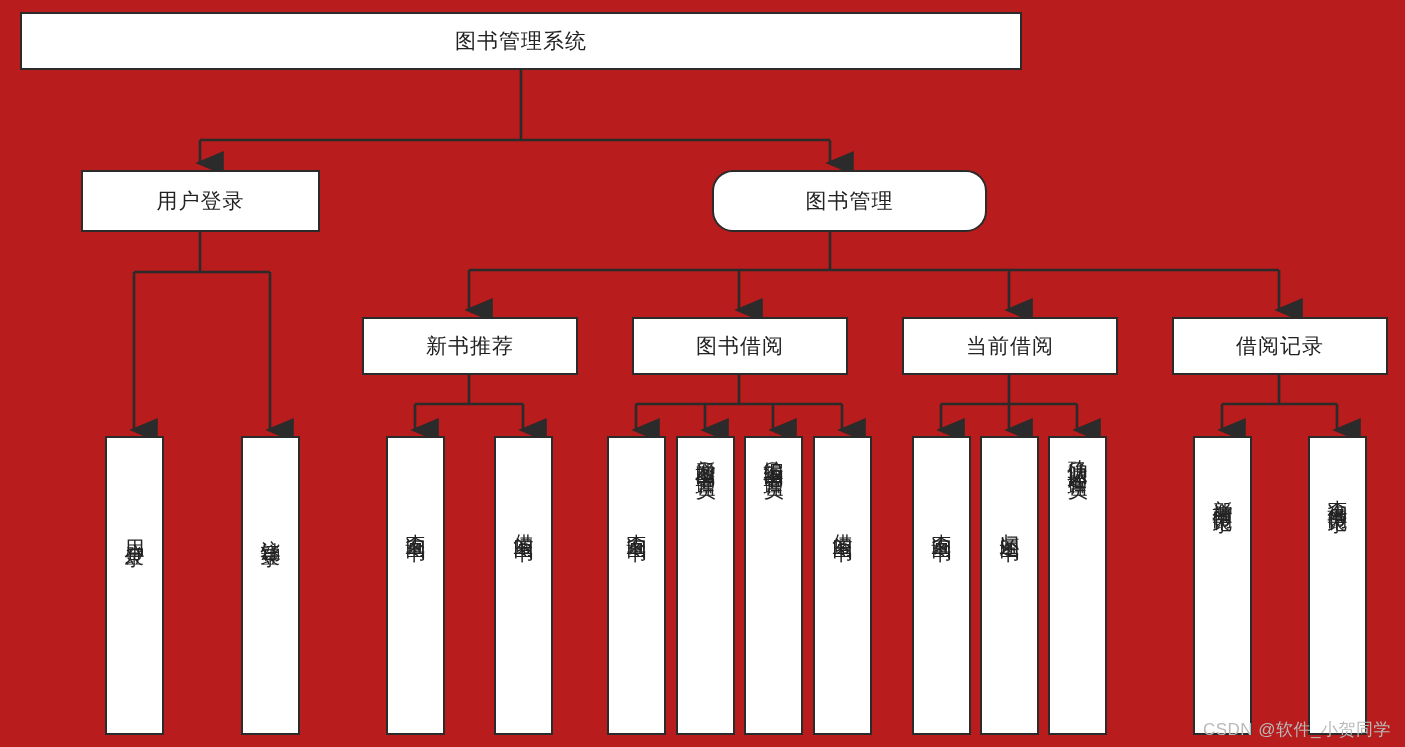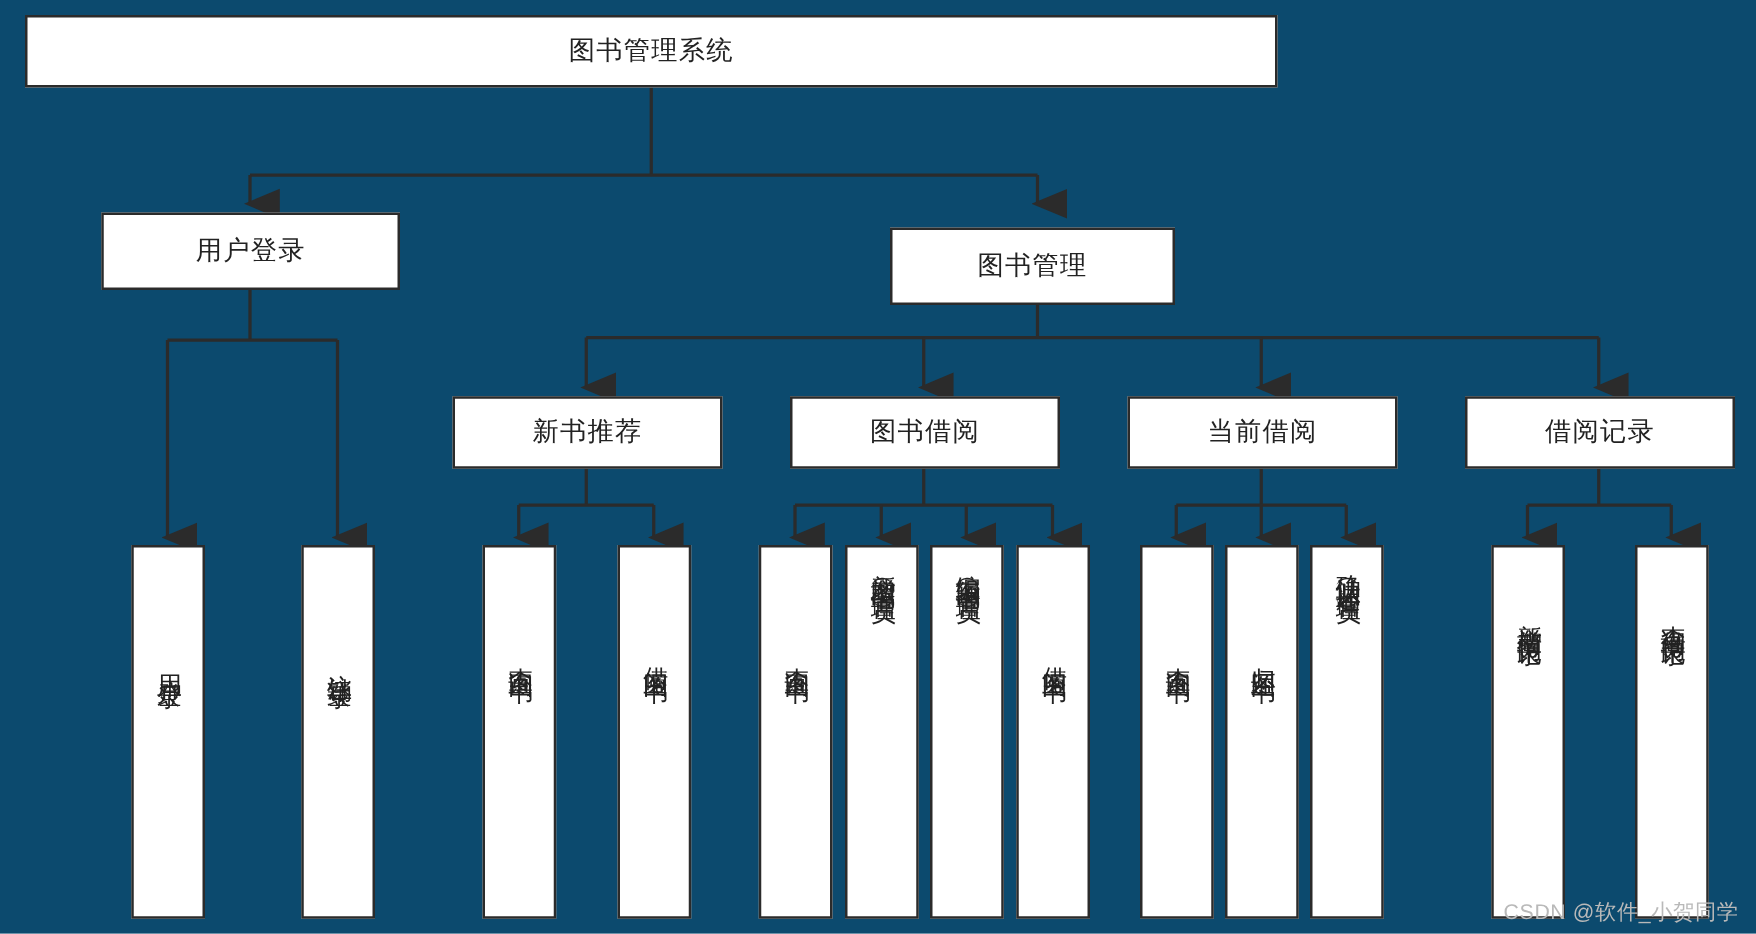--- a/index.html
+++ b/index.html
@@ -6,21 +6,21 @@
   html,body{margin:0;padding:0;background:#ffffff;}
   body{
     font-family:"Liberation Sans","DejaVu Sans",sans-serif;
     color:#1a1a1a;
     -webkit-font-smoothing:antialiased;
   }
   #canvas{
     position:relative;
     width:1405px;
     height:747px;
-    background:#0c4a6e;
+    background:#b91c1c;
     overflow:hidden;
   }
   svg.wires{
     position:absolute;
     left:0;top:0;
     width:1405px;height:747px;
     pointer-events:none;
   }
   .node{
     position:absolute;
@@ -124,21 +124,21 @@
     </g>
   </svg>
 
   <div class="node" style="left:20px;top:12px;width:1002px;height:58px;">
     <span class="label">图书管理系统</span>
   </div>
 
   <div class="node" style="left:81px;top:170px;width:239px;height:62px;">
     <span class="label">用户登录</span>
   </div>
-  <div class="node" style="left:712px;top:182px;width:228px;height:62px;">
+  <div class="node" style="left:712px;top:170px;width:275px;height:62px;border-radius:21px;">
     <span class="label">图书管理</span>
   </div>
 
   <div class="node" style="left:632px;top:317px;width:216px;height:58px;">
     <span class="label">图书借阅</span>
   </div>
   <div class="node" style="left:362px;top:317px;width:216px;height:58px;">
     <span class="label">新书推荐</span>
   </div>
   <div class="node" style="left:902px;top:317px;width:216px;height:58px;">

